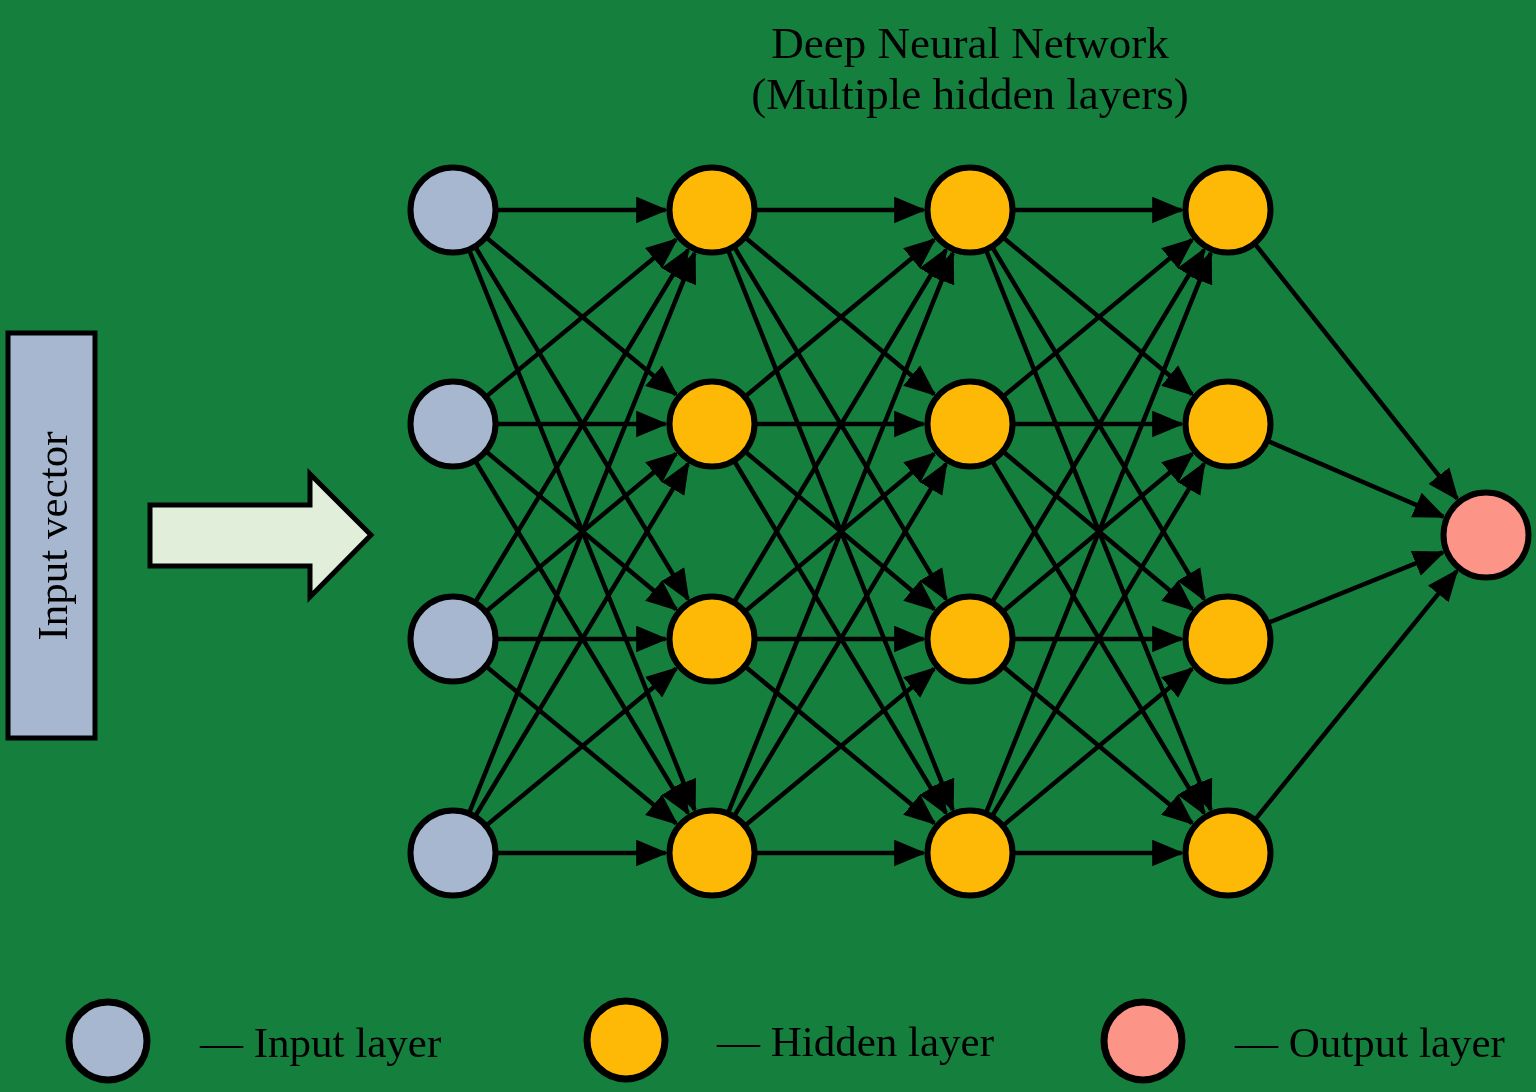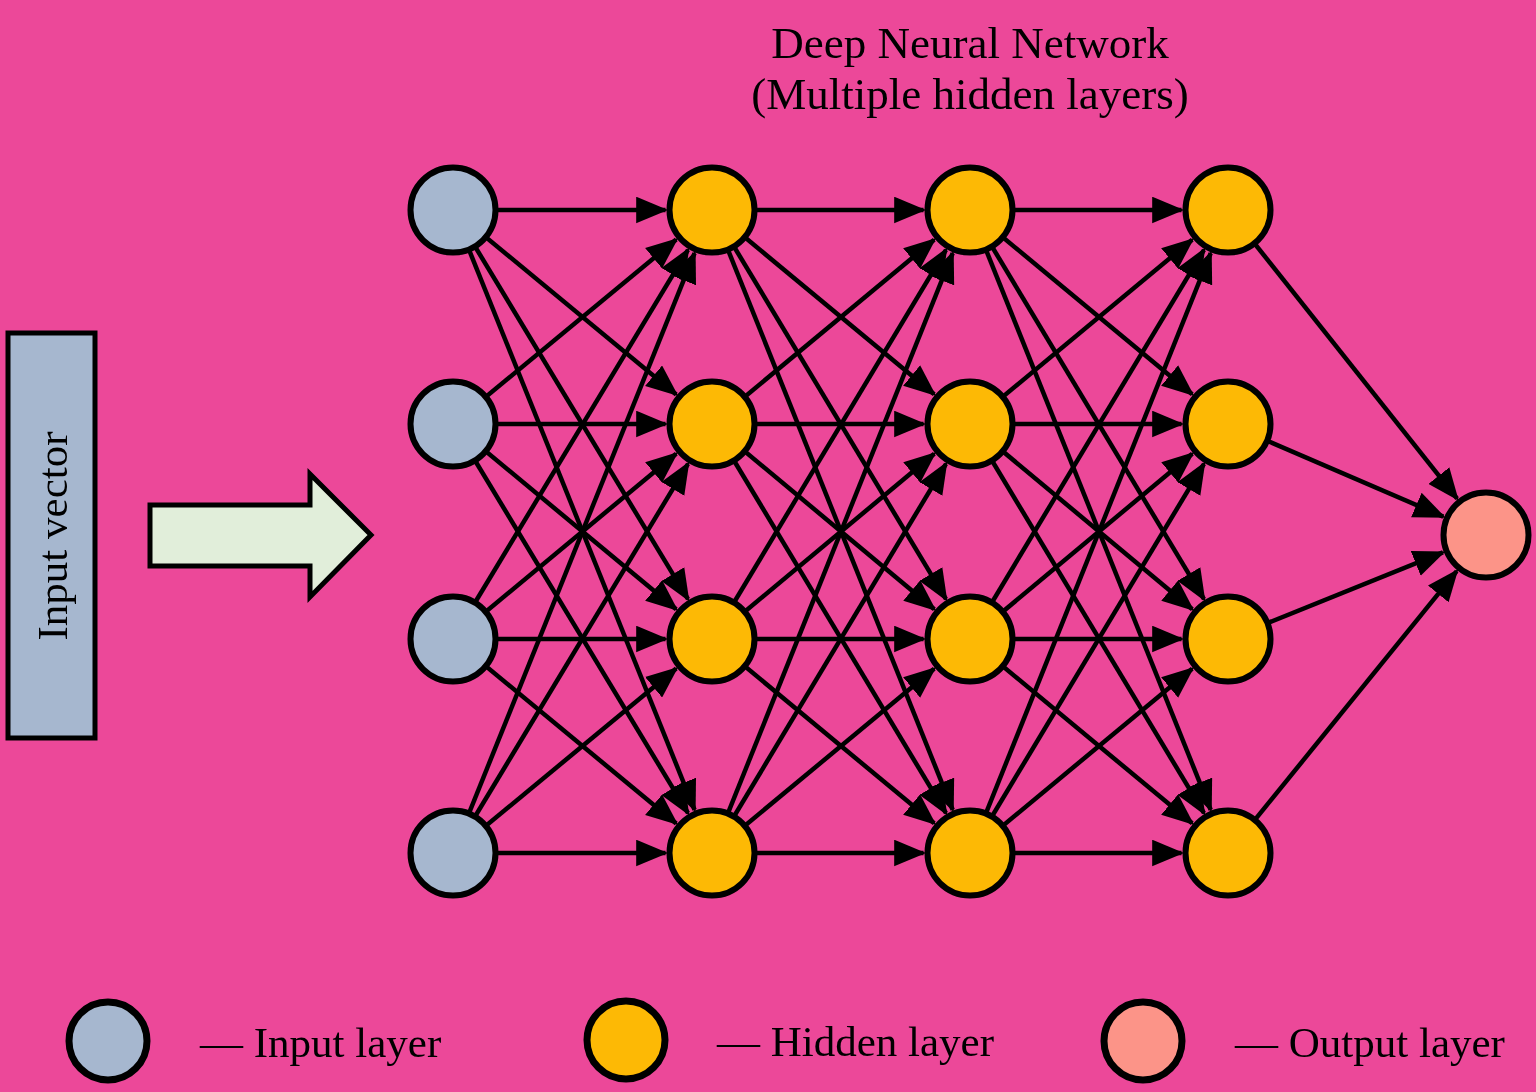--- a/index.html
+++ b/index.html
@@ -4,21 +4,21 @@
 <style>
   html, body {
     margin: 0;
     padding: 0;
     background: #ffffff;
   }
   .stage {
     width: 1536px;
     height: 1092px;
     position: relative;
-    background: #ec4899;
+    background: #15803d;
   }
   svg text {
     font-family: "Liberation Serif", "DejaVu Serif", serif;
     fill: #000000;
   }
   .title-text   { font-size: 45px; }
   .legend-text  { font-size: 43px; }
   .invec-text   { font-size: 43px; }
 </style>
 </head>

